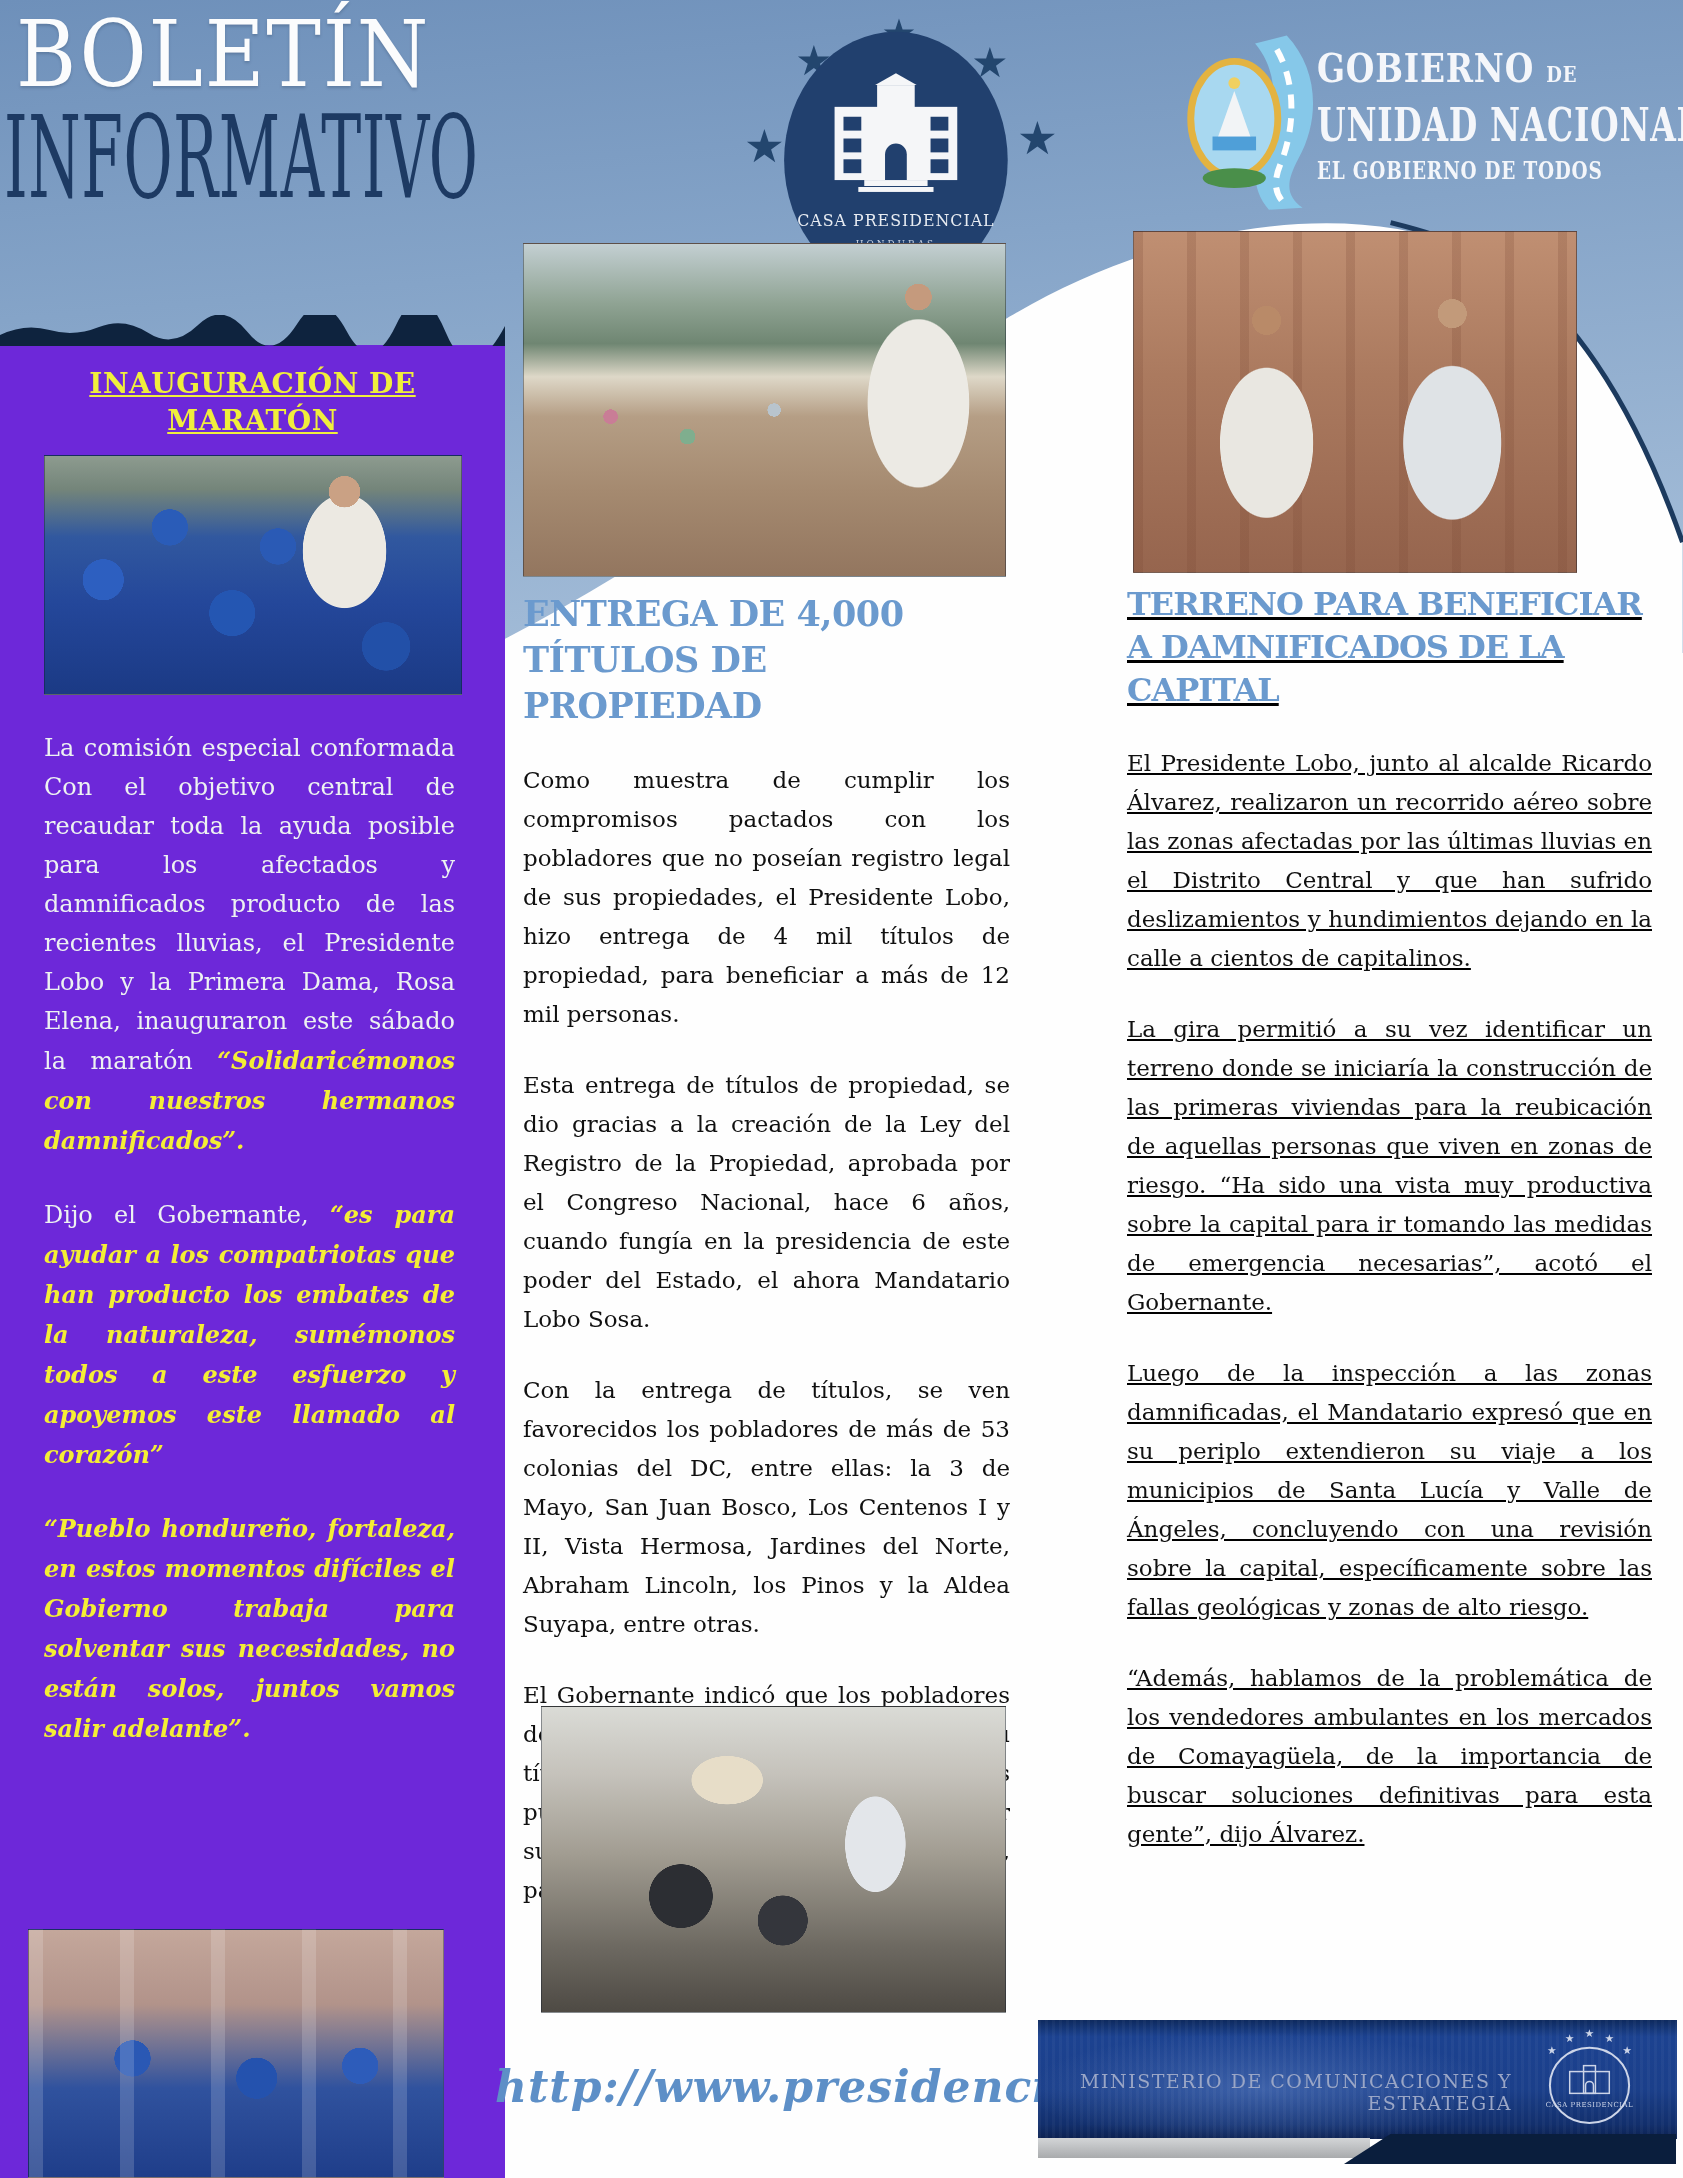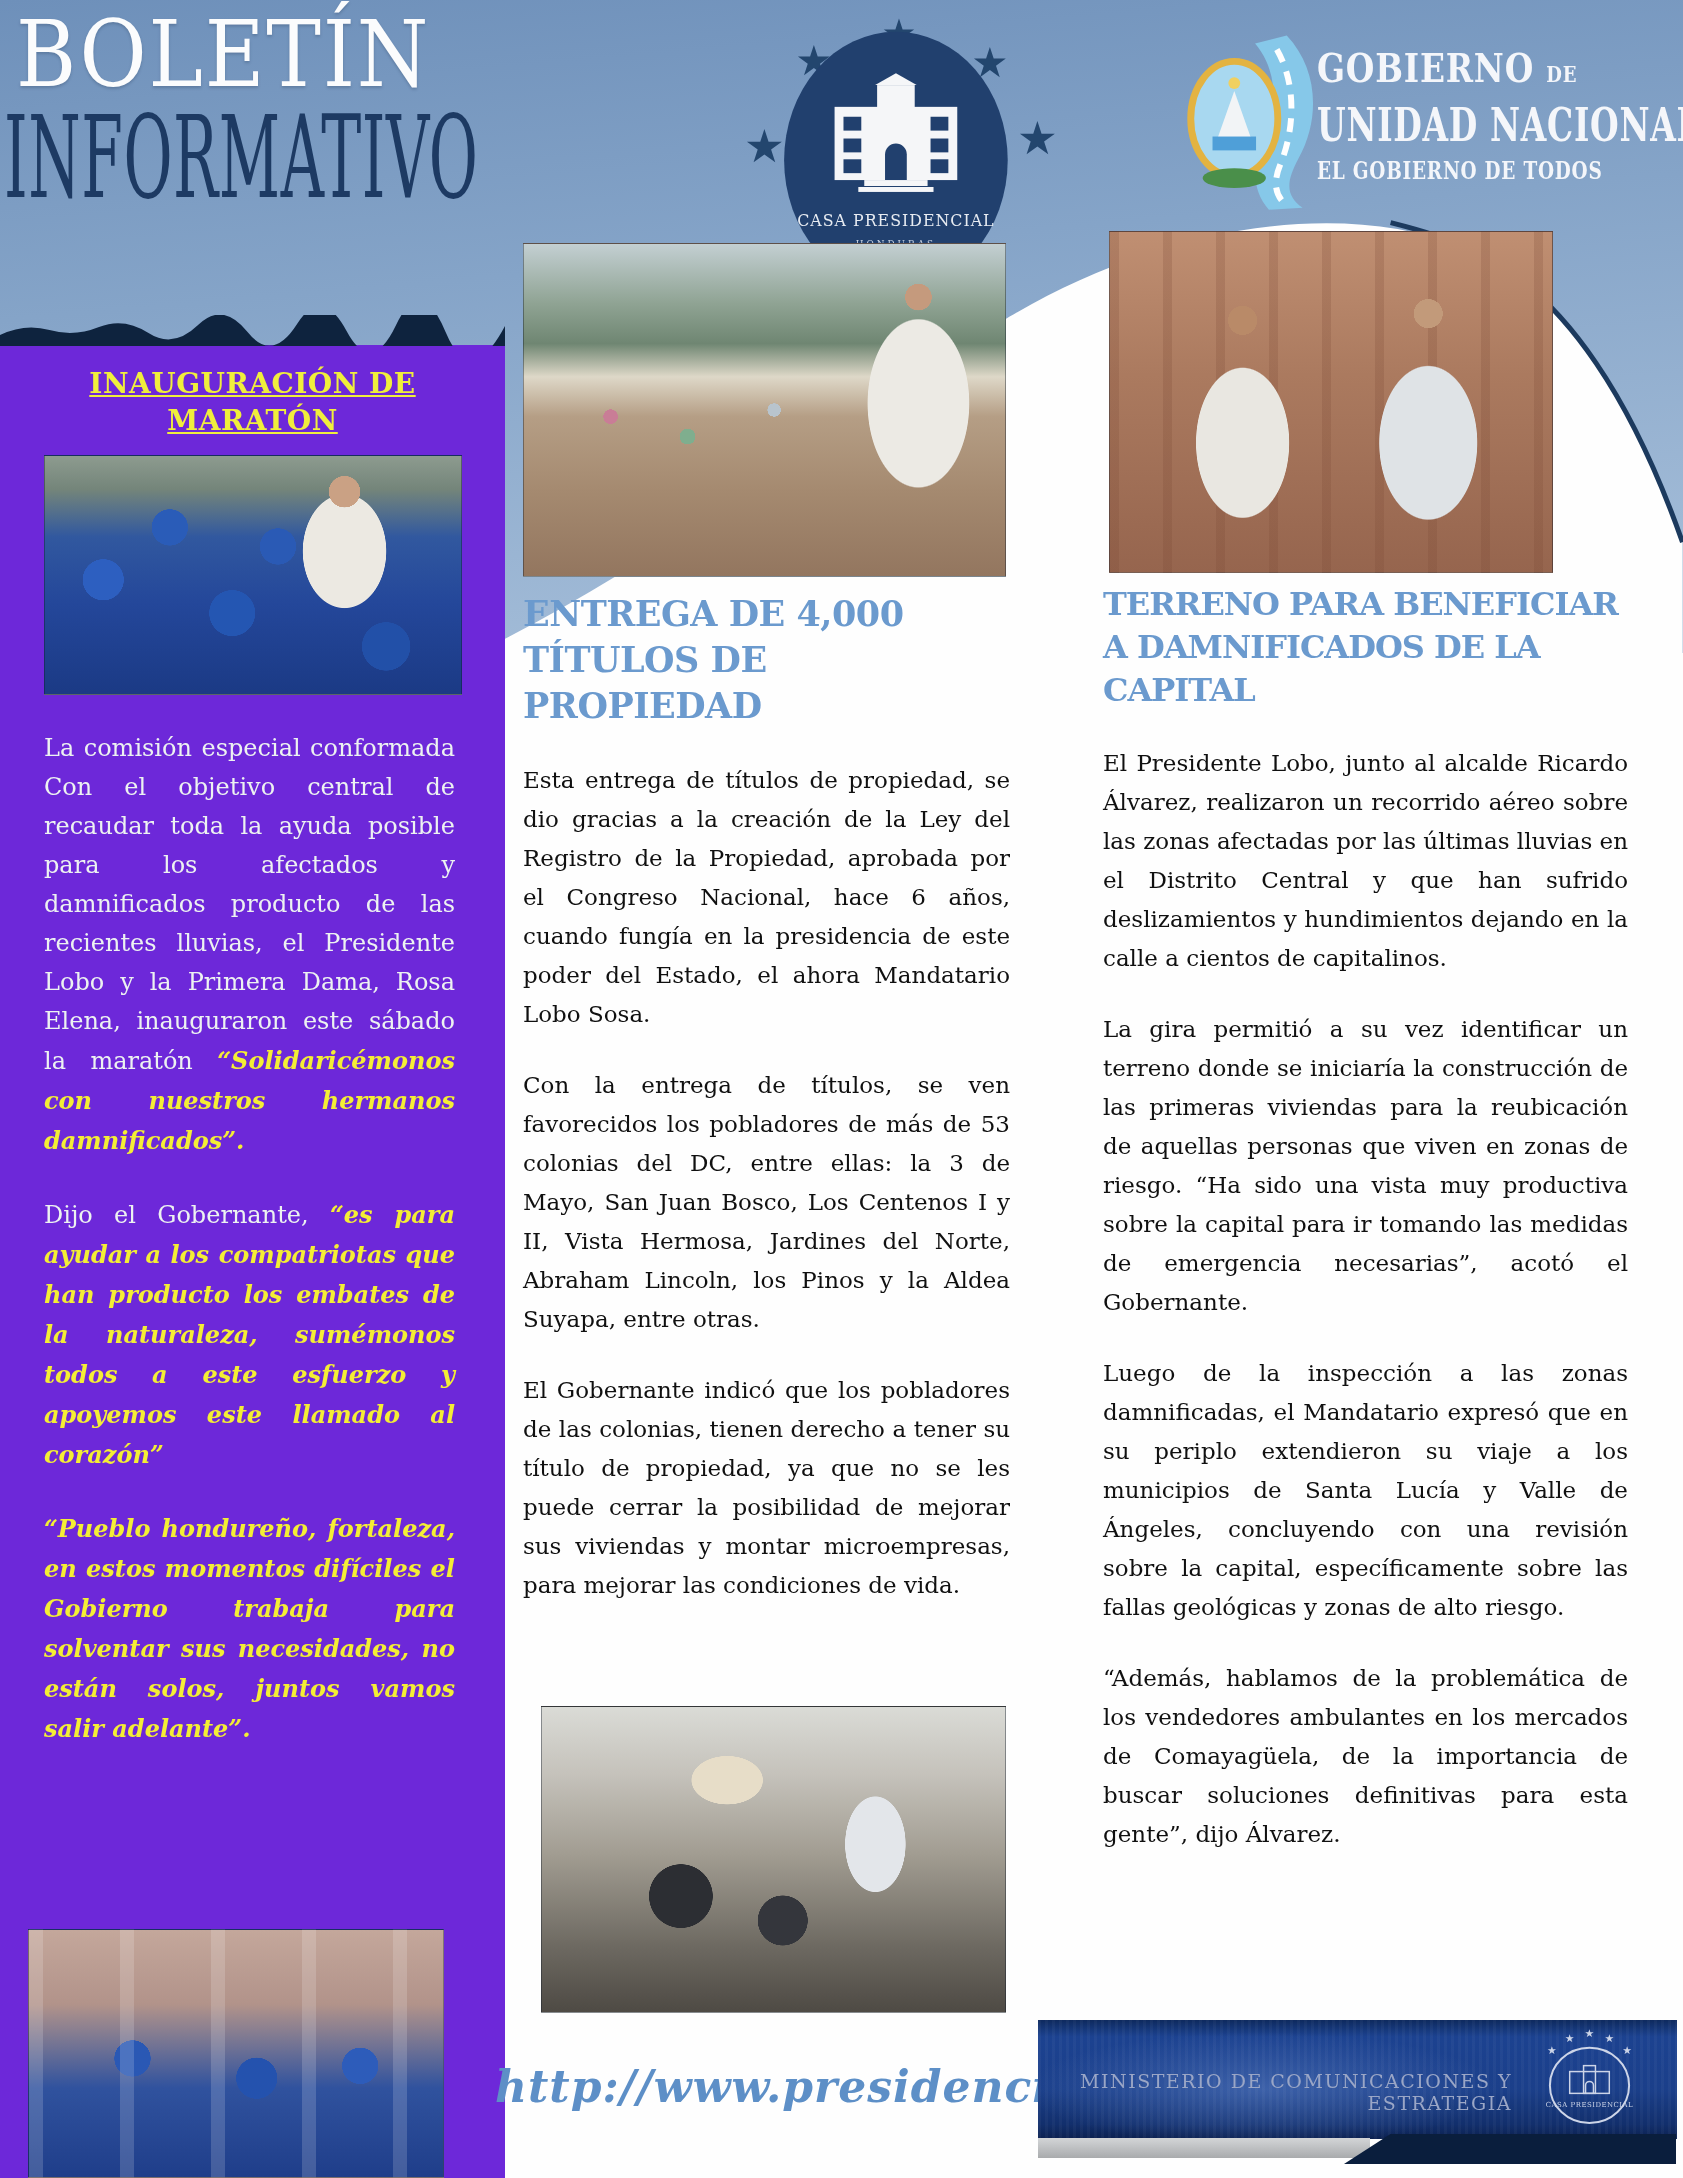--- a/index.html
+++ b/index.html
@@ -89,21 +89,21 @@
       radial-gradient(circle 40px at 52% 70%, #34363c 0 62%, transparent 63%),
       radial-gradient(ellipse 50px 79px at 72% 45%, #e3e6ea 0 60%, transparent 61%),
       linear-gradient(180deg,#dadbd6 0%,#c5c2bb 22%,#a29d92 48%,#6e6a62 78%,#4e4a44 100%);
   }
   .site-url{
     position:absolute;left:495px;top:2061px;width:515px;text-align:center;
     font-style:italic;font-weight:bold;font-size:44px;color:#5d8fc7;letter-spacing:1px;
   }
 
   
-  .right-col{position:absolute;left:1103px;top:231px;width:525px;}
+  .right-col{position:absolute;left:1127px;top:231px;width:525px;text-decoration:underline;}
   .photo-right-top{width:444px;height:342px;margin-left:6px;
     background:
       radial-gradient(circle 24px at 30% 26%, #b98a68 0 60%, transparent 61%),
       radial-gradient(circle 24px at 72% 24%, #c29a7a 0 60%, transparent 61%),
       radial-gradient(ellipse 77px 124px at 30% 62%, #e9e7e1 0 60%, transparent 61%),
       radial-gradient(ellipse 81px 127px at 72% 62%, #dfe3e6 0 60%, transparent 61%),
       repeating-linear-gradient(90deg, rgba(120,70,50,.22) 0 9px, transparent 9px 53px),
       linear-gradient(180deg,#c08f72 0%,#ab7a5f 42%,#96654e 100%);
   }
   .right-heading{font-size:32px;line-height:43px;letter-spacing:-1px;margin-top:10px;}
@@ -192,20 +192,21 @@
       <p><span>La comisión especial conformada Con el objetivo central de recaudar toda la ayuda posible para los afectados y damnificados producto de las recientes lluvias, el Presidente Lobo y la Primera Dama, Rosa Elena, inauguraron este sábado la maratón </span><span class="yq">“Solidaricémonos con nuestros hermanos damnificados”.</span></p>
       <p><span>Dijo el Gobernante, </span><span class="yq">“es para ayudar a los compatriotas que han producto los embates de la naturaleza, sumémonos todos a este esfuerzo y apoyemos este llamado al corazón”</span></p>
       <p><span class="yq">“Pueblo hondureño, fortaleza, en estos momentos difíciles el Gobierno trabaja para solventar sus necesidades, no están solos, juntos vamos salir adelante”.</span></p>
     </div>
   </div>
   <div class="photo photo-left-bottom"></div>
 
   <div class="mid-col">
     <div class="photo photo-mid-top"></div>
     <h2 class="article-heading mid-heading">ENTREGA DE 4,000 TÍTULOS DE PROPIEDAD</h2>
+    <p class="body-p">Como muestra de cumplir los compromisos pactados con los pobladores que no poseían registro legal de sus propiedades, el Presidente Lobo, hizo entrega de 4 mil títulos de propiedad, para beneficiar a más de 12 mil personas.</p>
     <p class="body-p">Esta entrega de títulos de propiedad, se dio gracias a la creación de la Ley del Registro de la Propiedad, aprobada por el Congreso Nacional, hace 6 años, cuando fungía en la presidencia de este poder del Estado, el ahora Mandatario Lobo Sosa.</p>
     <p class="body-p">Con la entrega de títulos, se ven favorecidos los pobladores de más de 53 colonias del DC, entre ellas: la 3 de Mayo, San Juan Bosco, Los Centenos I y II, Vista Hermosa, Jardines del Norte, Abraham Lincoln, los Pinos y la Aldea Suyapa, entre otras.</p>
     <p class="body-p">El Gobernante indicó que los pobladores de las colonias, tienen derecho a tener su título de propiedad, ya que no se les puede cerrar la posibilidad de mejorar sus viviendas y montar microempresas, para mejorar las condiciones de vida.</p>
   </div>
   <div class="photo photo-mid-bottom"></div>
   <div class="site-url">http://www.presidencia.gob.hn/</div>
 
   <div class="right-col">
     <div class="photo photo-right-top"></div>
     <h2 class="article-heading right-heading">TERRENO PARA BENEFICIAR A DAMNIFICADOS DE LA CAPITAL</h2>

